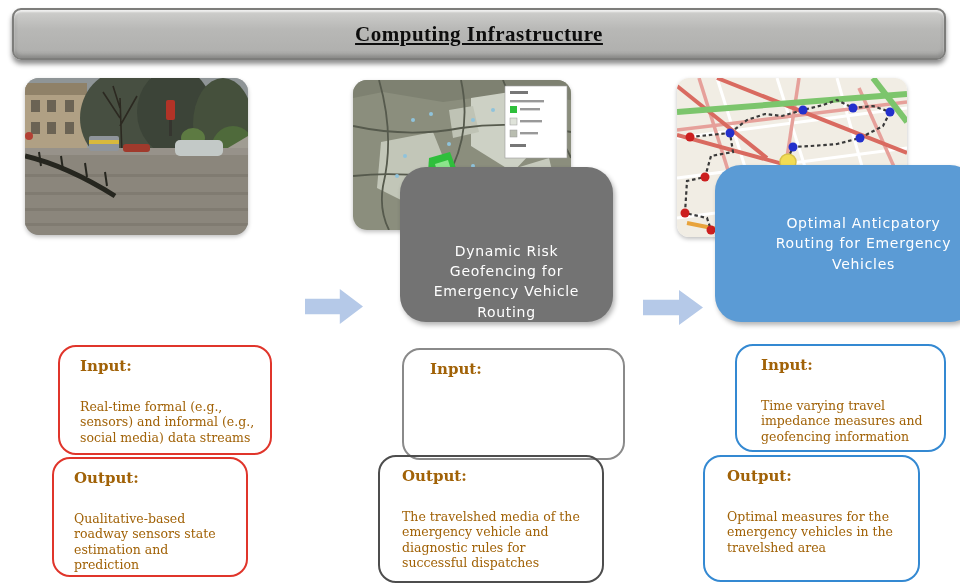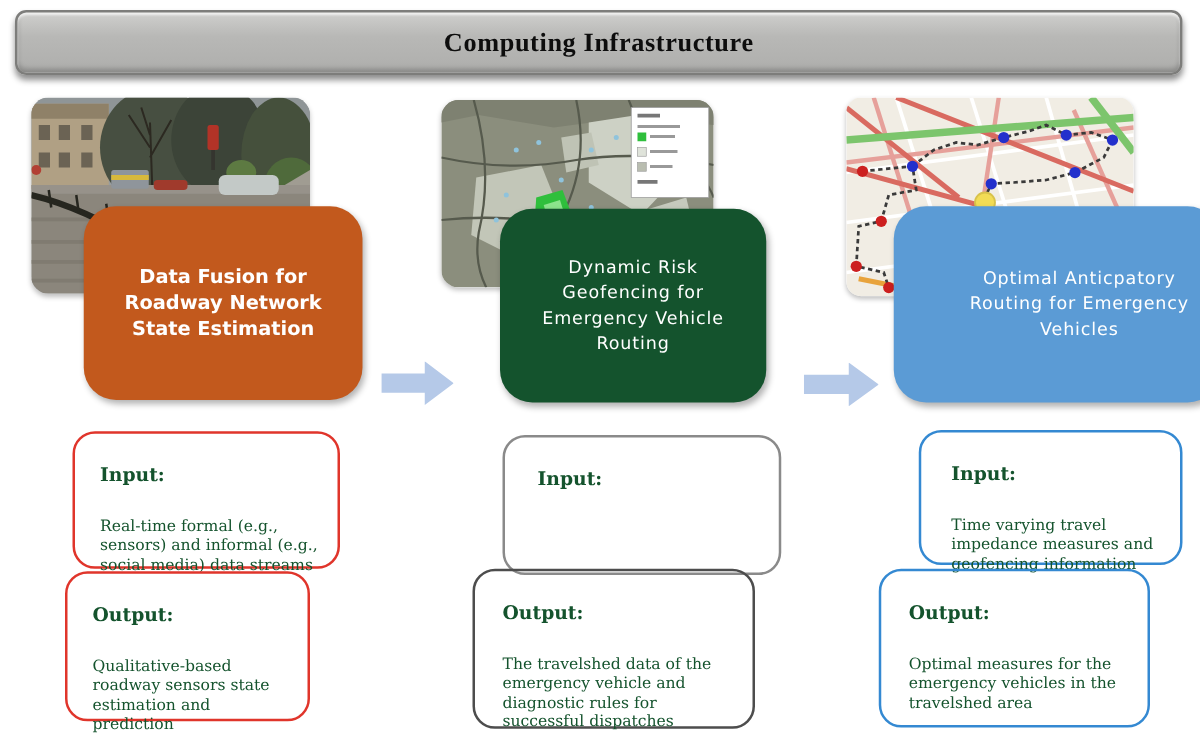--- a/index.html
+++ b/index.html
@@ -6,48 +6,48 @@
   .canvas{position:relative;width:960px;height:588px;background:#ffffff;overflow:hidden;
           font-family:"DejaVu Sans",sans-serif;}
 
   
   .header{position:absolute;left:12px;top:8px;width:934px;height:52px;box-sizing:border-box;
           border:2px solid #7d7d7b;border-radius:9px;
           background:linear-gradient(180deg,#cfcfcd 0%,#b8b8b6 40%,#aeaeac 100%);
           box-shadow:0 4px 5px rgba(0,0,0,.45), inset 0 2px 2px rgba(255,255,255,.7), inset 0 -3px 4px rgba(0,0,0,.22);
           display:flex;align-items:center;justify-content:center;}
   .header-title{font-family:"Liberation Serif",serif;font-weight:bold;font-size:21px;
-          color:#0d0d0d;letter-spacing:.5px;}
+          color:#0d0d0d;letter-spacing:.5px;text-decoration:underline;}
 
   
   .img{position:absolute;overflow:hidden;z-index:1;box-shadow:0 2px 4px rgba(0,0,0,.25);}
   .img svg{display:block;width:100%;height:100%;}
   .img1{left:25px;top:78px;width:223px;height:157px;border-radius:14px;}
   .img2{left:353px;top:80px;width:218px;height:150px;border-radius:14px;}
   .img3{left:677px;top:78px;width:230px;height:159px;border-radius:12px;}
 
   
   .stage{position:absolute;z-index:2;border-radius:26px;display:flex;align-items:center;justify-content:center;
          text-align:center;color:#ffffff;box-shadow:2px 3px 5px rgba(0,0,0,.3);}
   .stage1{left:67px;top:165px;width:223px;height:155px;background:#C2591D;}
-  .stage2{left:400px;top:167px;width:213px;height:155px;background:#14532d;}
+  .stage2{left:400px;top:167px;width:213px;height:155px;background:#737373;align-items:flex-end;}
   .stage3{left:715px;top:165px;width:225px;height:157px;background:#5B9BD5;padding-left:36px;}
   .stage1 .stage-title{font-weight:bold;font-size:15.5px;line-height:1.35;width:185px;}
   .stage2 .stage-title{font-size:14px;letter-spacing:.7px;line-height:1.45;width:190px;}
   .stage3 .stage-title{font-size:14px;letter-spacing:.7px;line-height:1.45;width:205px;}
 
   
   .arrow{position:absolute;z-index:2;background:#B5C9E8;
          clip-path:polygon(0 28%,60% 28%,60% 0,100% 50%,60% 100%,60% 72%,0 72%);}
   .arrow1{left:305px;top:289px;width:58px;height:35px;}
   .arrow2{left:643px;top:290px;width:60px;height:35px;}
 
   
   .io{position:absolute;z-index:3;box-sizing:border-box;border-radius:18px;background:transparent;
-      padding:24px 12px 6px 20px;font-family:"DejaVu Serif",serif;color:#14532d;}
+      padding:10px 12px 6px 20px;font-family:"DejaVu Serif",serif;color:#a16207;}
   .io-label{display:block;font-weight:bold;font-size:15px;margin-bottom:1px;}
   .io-text{display:block;font-size:12.5px;line-height:1.22;margin-top:24px;}
   .input1 {left:58px; top:345px;width:214px;height:110px;border:2px solid #E0352B;}
   .output1{left:52px; top:457px;width:196px;height:120px;border:2px solid #E0352B;}
   .input2 {left:402px;top:348px;width:223px;height:112px;border:2px solid #8A8A8A;padding-left:26px;}
   .output2{left:378px;top:455px;width:226px;height:128px;border:2px solid #4D4D4D;padding-left:22px;}
   .input3 {left:735px;top:344px;width:211px;height:108px;border:2px solid #3489D2;padding-left:24px;}
   .output3{left:703px;top:455px;width:217px;height:127px;border:2px solid #3489D2;padding-left:22px;}
 </style>
 </head>
@@ -195,23 +195,20 @@
       </g>
       <g fill="#cc1f1f">
         <circle cx="13" cy="59" r="4.5"></circle>
           <circle cx="28" cy="99" r="4.5"></circle>
           <circle cx="8" cy="135" r="4.5"></circle>
           <circle cx="34" cy="152" r="4.5"></circle>
       </g>
     </svg>
   </div>
 
-  <div class="stage stage1">
-    <span class="stage-title">Data Fusion for Roadway Network State Estimation</span>
-  </div>
   <div class="stage stage2">
     <span class="stage-title">Dynamic Risk Geofencing for Emergency Vehicle Routing</span>
   </div>
   <div class="stage stage3">
     <span class="stage-title">Optimal Anticpatory Routing for Emergency Vehicles</span>
   </div>
 
   <div class="arrow arrow1"></div>
   <div class="arrow arrow2"></div>
 
@@ -222,21 +219,21 @@
   <div class="io output1">
     <span class="io-label">Output:</span>
     <span class="io-text">Qualitative-based roadway sensors state estimation and prediction</span>
   </div>
 
   <div class="io input2">
     <span class="io-label">Input:</span>
   </div>
   <div class="io output2">
     <span class="io-label">Output:</span>
-    <span class="io-text">The travelshed data of the emergency vehicle and diagnostic rules for successful dispatches</span>
+    <span class="io-text">The travelshed media of the emergency vehicle and diagnostic rules for successful dispatches</span>
   </div>
 
   <div class="io input3">
     <span class="io-label">Input:</span>
     <span class="io-text">Time varying travel impedance measures and geofencing information</span>
   </div>
   <div class="io output3">
     <span class="io-label">Output:</span>
     <span class="io-text">Optimal measures for the emergency vehicles in the travelshed area</span>
   </div>

